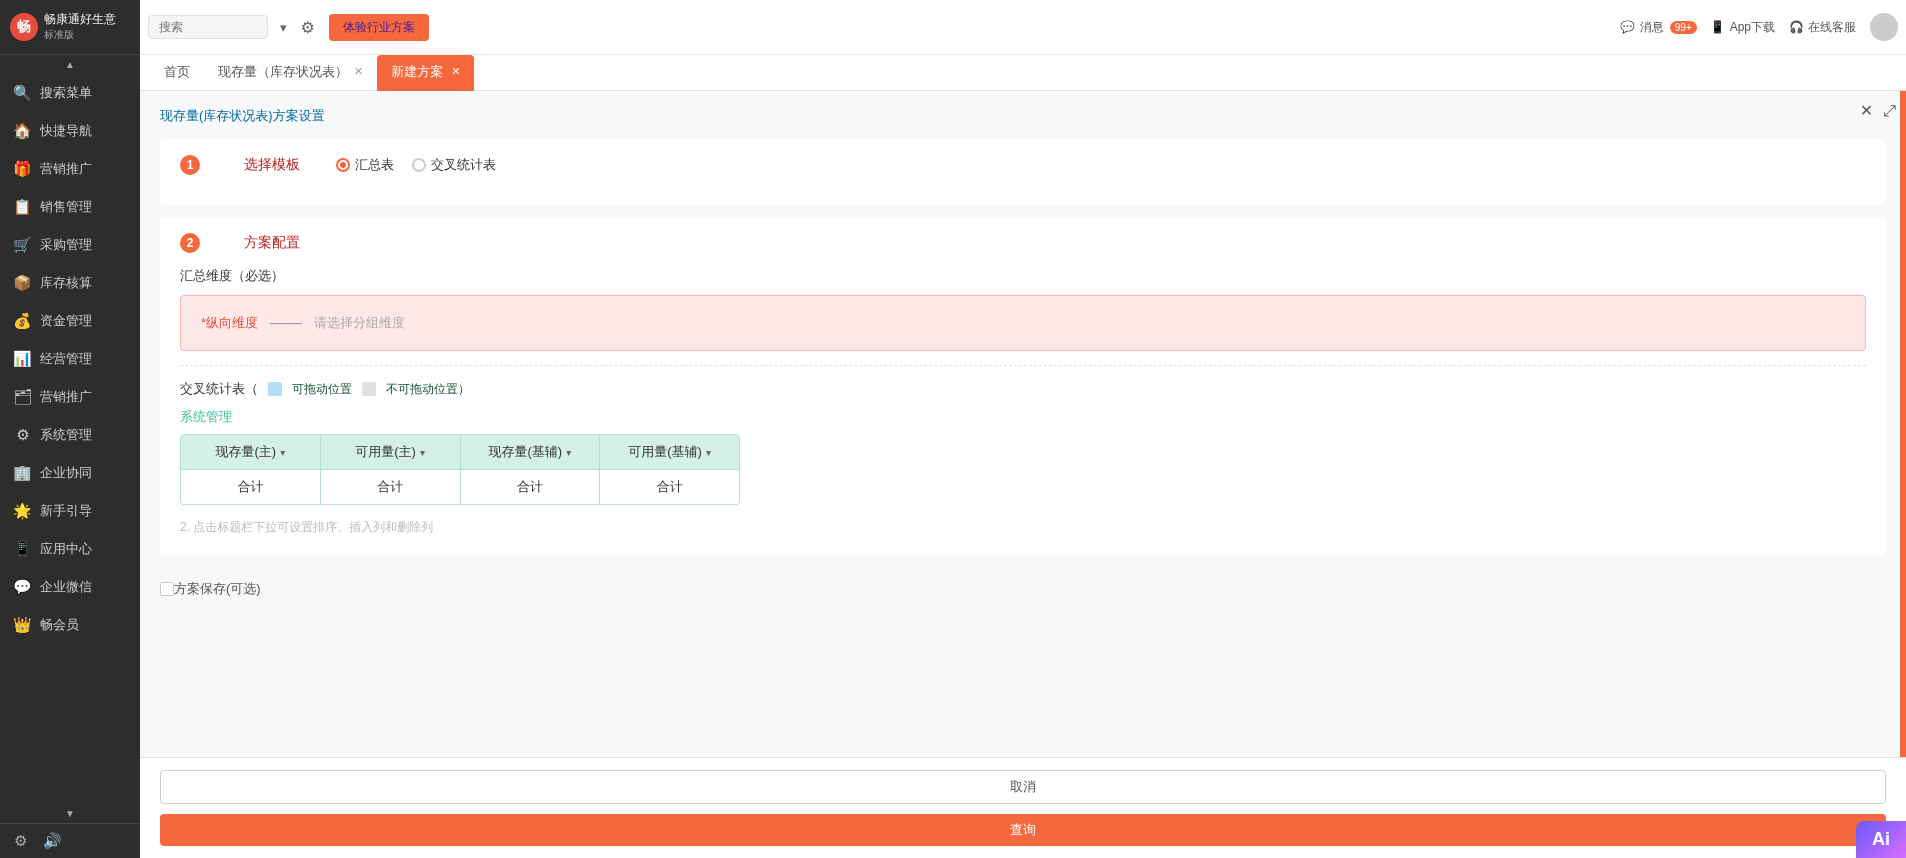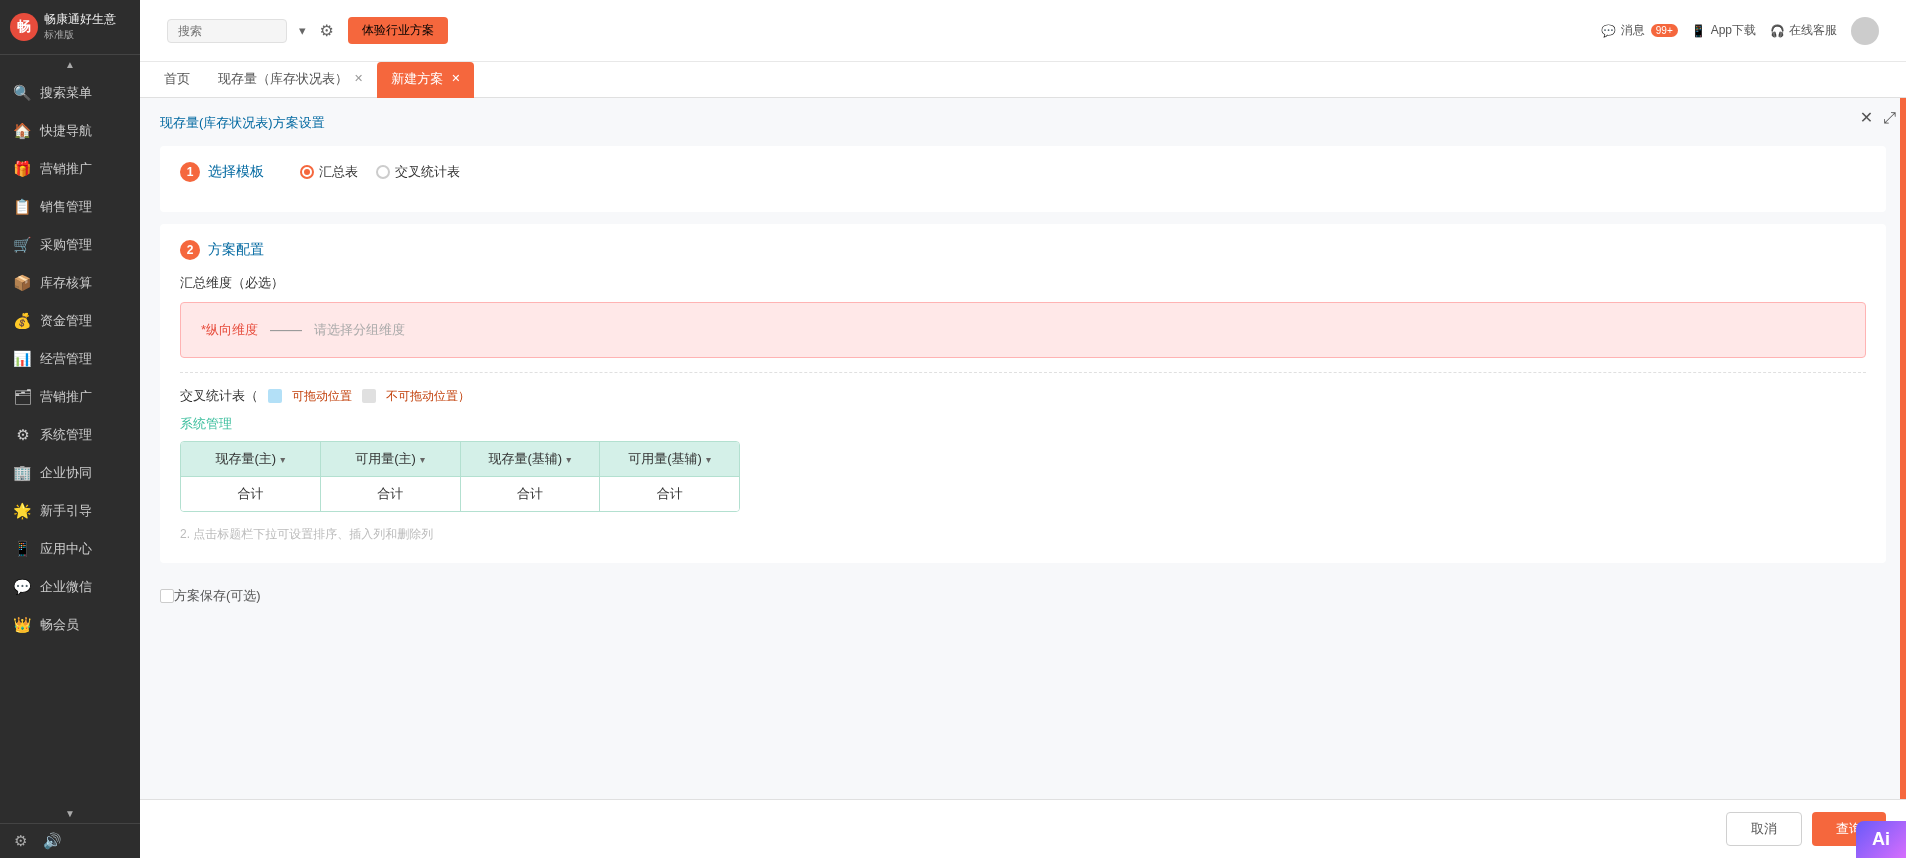--- a/index.html
+++ b/index.html
@@ -45,35 +45,35 @@
       padding: 8px 14px; display: flex; gap: 16px; border-top: 1px solid #444;
     }
     .sidebar-bottom-icon { color: #aaa; cursor: pointer; font-size: 15px; }
 
     
     .main-area { flex: 1; display: flex; flex-direction: column; overflow: hidden; }
 
     
     .topbar {
       background: #fff;
-      height: 62px;
+      height: 55px;
       display: flex;
       align-items: center;
-      padding: 0 27px;
+      padding: 0 8px;
       border-bottom: 1px solid #e8e8e8;
       gap: 10px;
     }
     .topbar-search {
       background: #f5f5f5; border: 1px solid #e0e0e0; border-radius: 4px;
       padding: 4px 10px; font-size: 12px; color: #999; width: 120px;
     }
     .topbar-dropdown { color: #666; cursor: pointer; margin-left: 2px; }
     .topbar-gear { color: #666; cursor: pointer; font-size: 16px; margin-left: 4px; }
     .topbar-trial-btn {
-      background: #f5673d; color: #000000; border: none; border-radius: 4px;
+      background: #f5673d; color: #4c1d95; border: none; border-radius: 4px;
       padding: 5px 14px; cursor: pointer; font-size: 12px; margin-left: 4px;
     }
     .topbar-spacer { flex: 1; }
     .topbar-right { display: flex; align-items: center; gap: 14px; }
     .topbar-right-item { display: flex; align-items: center; gap: 4px; color: #555; font-size: 12px; cursor: pointer; }
     .badge {
       background: #f5673d; color: #fff; border-radius: 10px;
       font-size: 10px; padding: 1px 5px; margin-left: 2px;
     }
     .topbar-avatar { width: 28px; height: 28px; background: #ccc; border-radius: 50%; }
@@ -109,21 +109,21 @@
     }
 
     .step-header {
       display: flex; align-items: center; gap: 8px; margin-bottom: 14px;
     }
     .step-num {
       background: #f5673d; color: #fff; border-radius: 50%;
       width: 20px; height: 20px; display: flex; align-items: center; justify-content: center;
       font-size: 12px; font-weight: bold; flex-shrink: 0;
     }
-    .step-title { font-size: 14px; font-weight: 500; color: #0369a1; }
+    .step-title { font-size: 14px; font-weight: 500; color: #b91c1c; margin-left: 36px; }
 
     .radio-group { display: flex; align-items: center; gap: 18px; margin-left: 28px; }
     .radio-item { display: flex; align-items: center; gap: 5px; cursor: pointer; font-size: 13px; color: #333; }
     .radio-dot {
       width: 14px; height: 14px; border-radius: 50%; border: 2px solid #ccc;
       display: flex; align-items: center; justify-content: center;
     }
     .radio-dot.selected { border-color: #f5673d; }
     .radio-dot.selected::after {
       content: ''; width: 6px; height: 6px; background: #f5673d; border-radius: 50%;
@@ -142,21 +142,21 @@
     .dim-dash { color: #999; font-size: 16px; }
     .dim-placeholder { color: #aaa; font-size: 13px; }
 
     .indicator-label { font-size: 13px; color: #333; margin-bottom: 10px; display: flex; align-items: center; gap: 10px; }
     .indicator-tag-blue {
       display: inline-block; width: 14px; height: 14px; background: #b3e0f7; border-radius: 2px;
     }
     .indicator-tag-gray {
       display: inline-block; width: 14px; height: 14px; background: #e0e0e0; border-radius: 2px;
     }
-    .indicator-tag-text { font-size: 12px; color: #c2410c; }
+    .indicator-tag-text { font-size: 12px; color: #14532d; }
 
     .stats-label { color: #3dbf9e; font-size: 13px; font-weight: 500; margin-bottom: 8px; }
 
     .stats-table { border: 1px solid #b3e0d0; border-radius: 4px; overflow: hidden; width: 560px; }
     .stats-table-header { display: flex; background: #d4f0e8; }
     .stats-table-cell {
       flex: 1; padding: 8px 12px; font-size: 13px; color: #333; text-align: center;
       border-right: 1px solid #b3e0d0; display: flex; align-items: center; justify-content: center; gap: 4px;
     }
     .stats-table-cell:last-child { border-right: none; }
@@ -177,21 +177,21 @@
     }
     .checkbox-box {
       width: 14px; height: 14px; border: 1px solid #ccc; border-radius: 2px;
       background: #fff; cursor: pointer;
     }
     .save-label { font-size: 13px; color: #555; }
 
     
     .footer-bar {
       background: #fff; border-top: 1px solid #e0e0e0;
-      padding: 12px 20px; display: flex; justify-content: flex-end; gap: 10px;
+      padding: 12px 20px; display: flex; justify-content: flex-end; gap: 10px; flex-direction: column;
     }
     .btn-cancel {
       background: #fff; border: 1px solid #d0d0d0; color: #555;
       padding: 7px 24px; border-radius: 4px; cursor: pointer; font-size: 13px;
     }
     .btn-query {
       background: #f5673d; color: #fff; border: none;
       padding: 7px 24px; border-radius: 4px; cursor: pointer; font-size: 13px;
     }
 

